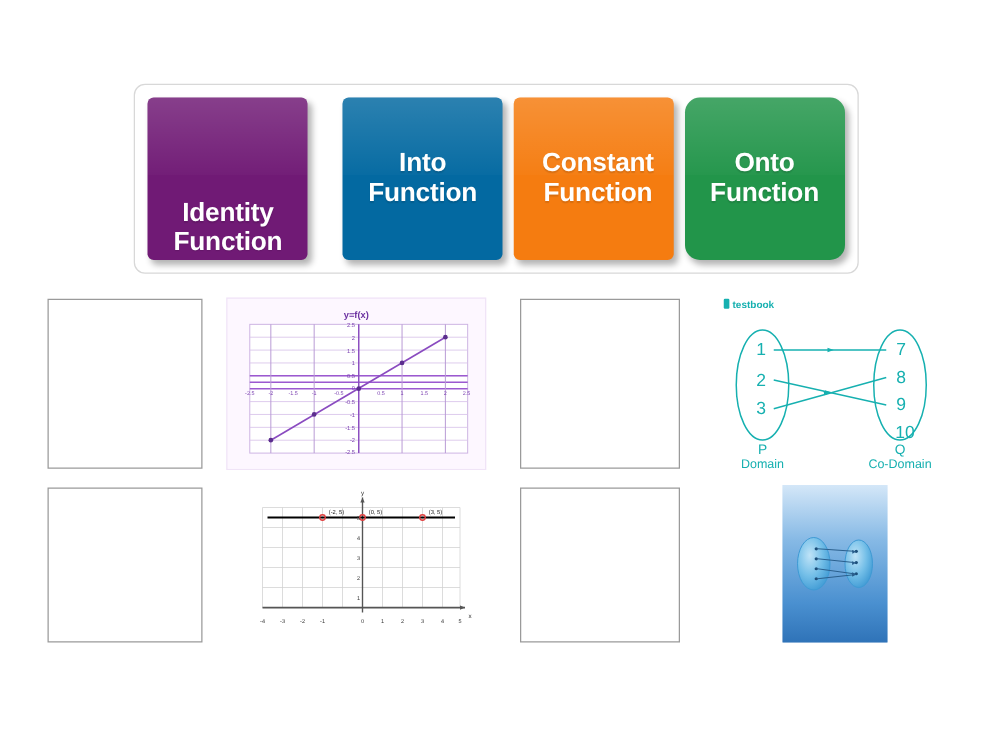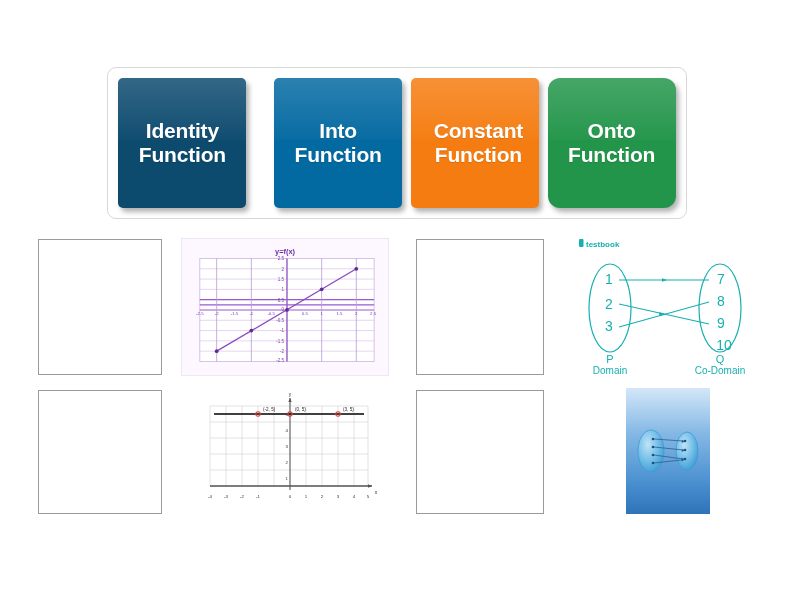--- a/index.html
+++ b/index.html
@@ -66,21 +66,20 @@
   .dropzone {
     position: absolute;
     box-sizing: border-box;
     border: 1px solid #9a9a9a;
     background: #ffffff;
   }
   .media-slot {
     position: absolute;
     box-sizing: border-box;
     display: flex;
-    align-items: center;
     justify-content: center;
     overflow: hidden;
   }
 
   
   #img-identity-graph {
     left: 181px; top: 238px; width: 208px; height: 138px;
     background: #fdf7ff;
     border: 1px solid #f0e4f7;
   }
@@ -100,21 +99,21 @@
     background: linear-gradient(to bottom, #cfe4f7 0%, #7fb5e3 38%, #4a90d0 78%, #2f73b8 100%);
   }
 
   svg { display: block; }
 </style>
 </head>
 <body>
 
 <div id="label-tray">
 
-  <div class="label-tile" style="background:#0c4a6e;">
+  <div class="label-tile" style="background:#701a75;align-items:flex-end;">
     <span class="tile-text">Identity
 Function</span>
   </div>
 
   <div class="label-tile" style="background:#0369a1;margin-left:19px;">
     <span class="tile-text">Into
 Function</span>
   </div>
 
   <div class="label-tile" style="background:#f57c10;padding-left:11px;">

